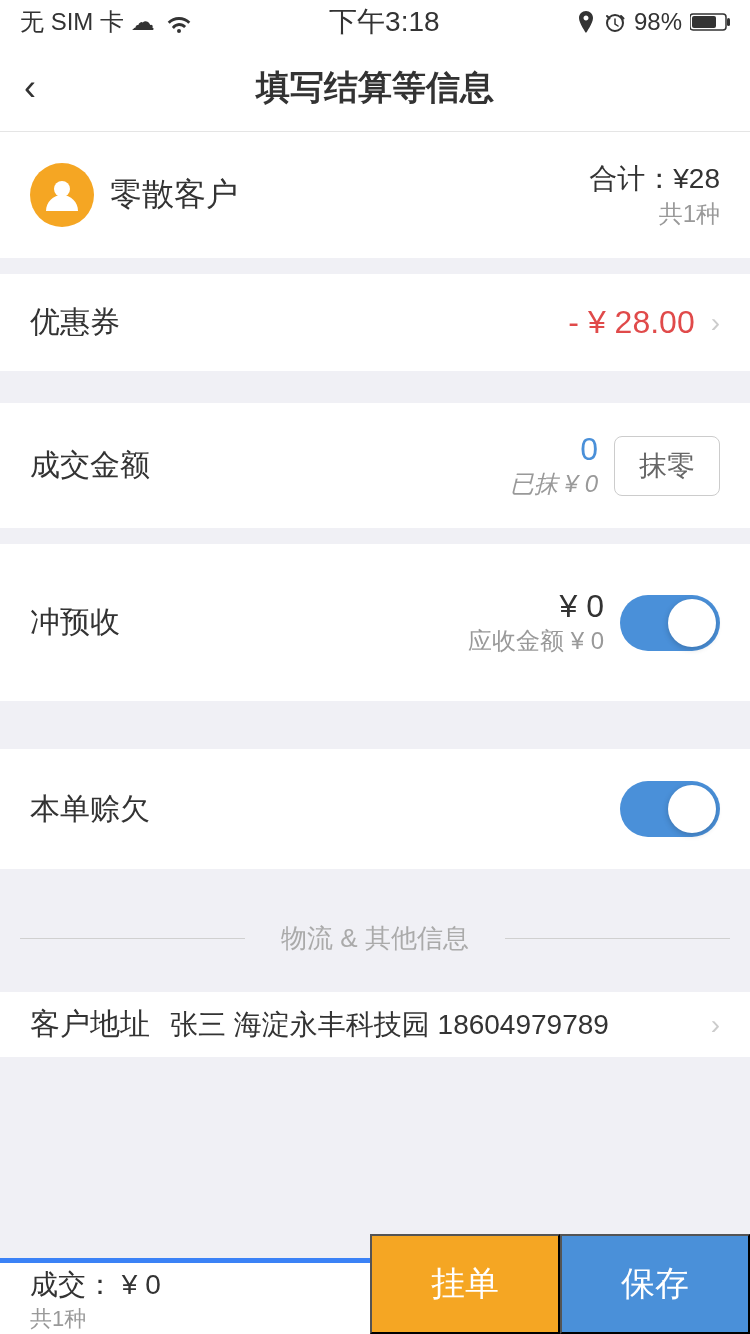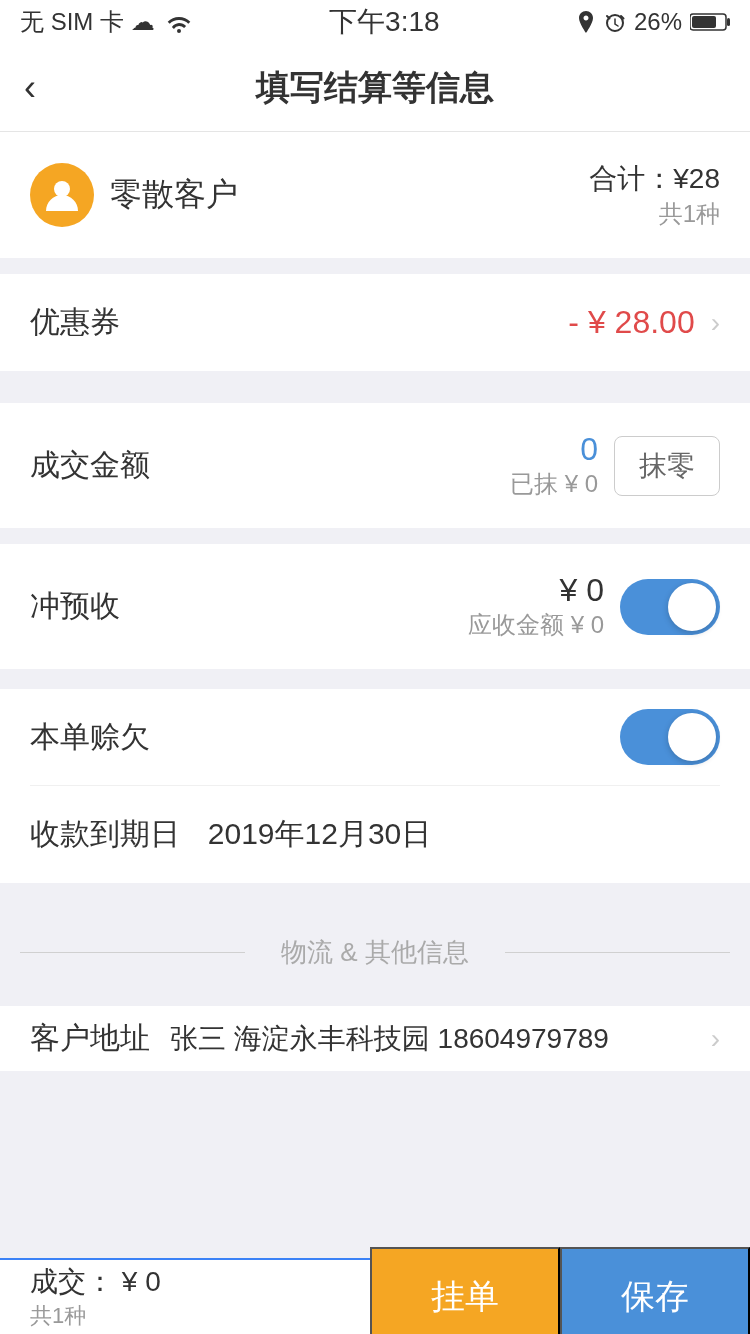--- a/index.html
+++ b/index.html
@@ -172,20 +172,21 @@
       gap: 16px;
     }
     .form-value {
       font-size: 32px;
       color: #4a90d9;
     }
     .form-sub {
       font-size: 24px;
       color: #999;
       text-align: left;
+      font-style: italic;
     }
     .form-value-col {
       text-align: right;
     }
     .round-zero-btn {
       border: 1.5px solid #ccc;
       border-radius: 8px;
       padding: 10px 24px;
       font-size: 28px;
       color: #666;
@@ -209,22 +210,22 @@
       width: 48px;
       height: 48px;
       border-radius: 50%;
       background: #fff;
       box-shadow: 0 2px 6px rgba(0,0,0,0.2);
     }
 
     
     .charge-section {
       background: #fff;
-      margin-bottom: 4px;
-      padding: 0 30px;
+      margin-bottom: 32px;
+      padding: 16px 30px;
     }
     .charge-row {
       display: flex;
       align-items: center;
       justify-content: space-between;
       padding: 28px 0;
     }
     .charge-right {
       display: flex;
       align-items: center;
@@ -245,21 +246,21 @@
     
     .debt-section {
       background: #fff;
       margin-bottom: 16px;
       padding: 0 30px;
     }
     .debt-row {
       display: flex;
       align-items: center;
       justify-content: space-between;
-      padding: 20px 0;
+      padding: 32px 0;
       border-bottom: 1px solid #f0f0f0;
     }
     .debt-row:last-child { border-bottom: none; }
     .debt-label {
       font-size: 30px;
       color: #333;
     }
     .debt-date-row {
       padding: 28px 0;
     }
@@ -322,22 +323,22 @@
 
     
     .bottom-bar {
       position: fixed;
       bottom: 0;
       left: 0;
       width: 750px;
       height: 76px;
       background: #fff;
       display: flex;
-      align-items: center;
-      border-top: 2px solid #3b82f6;
+      align-items: flex-end;
+      border-top: 5px solid #3b82f6;
     }
     .bottom-summary {
       flex: 1;
       padding-left: 30px;
     }
     .bottom-deal {
       font-size: 28px;
       color: #333;
     }
     .bottom-count {
@@ -382,21 +383,21 @@
 
     <svg width="20" height="22" viewBox="0 0 20 22">
       <path d="M10 0C6.1 0 3 3.1 3 7c0 5.2 7 15 7 15s7-9.8 7-15c0-3.9-3.1-7-7-7zm0 9.5c-1.4 0-2.5-1.1-2.5-2.5S8.6 4.5 10 4.5s2.5 1.1 2.5 2.5S11.4 9.5 10 9.5z" fill="#333"></path>
     </svg>
 
     <svg width="22" height="22" viewBox="0 0 22 22">
       <circle cx="11" cy="12" r="8" fill="none" stroke="#333" stroke-width="2"></circle>
       <path d="M11 8v5l3 2" stroke="#333" stroke-width="1.5" stroke-linecap="round" fill="none"></path>
       <path d="M3 5l2.5 2.5M17 5l2.5 2.5" stroke="#333" stroke-width="2" stroke-linecap="round"></path>
     </svg>
-    <span>26%</span>
+    <span>98%</span>
 
     <svg width="40" height="20" viewBox="0 0 40 20">
       <rect x="0" y="2" width="36" height="16" rx="3" fill="none" stroke="#333" stroke-width="1.5"></rect>
       <rect x="37" y="6" width="3" height="8" rx="1.5" fill="#333"></rect>
       <rect x="2" y="4" width="24" height="12" rx="2" fill="#333"></rect>
     </svg>
   </div>
 </div>
 
 <div class="nav-bar">
@@ -465,24 +466,20 @@
 
   <div class="separator-line"></div>
 
   <div class="debt-section">
     <div class="debt-row">
       <span class="debt-label">本单赊欠</span>
       <div class="toggle">
         <div class="toggle-knob"></div>
       </div>
     </div>
-    <div class="debt-date-row">
-      <span class="debt-date-label">收款到期日</span>
-      <span class="debt-date-value">2019年12月30日</span>
-    </div>
   </div>
 
   <div class="separator-line"></div>
 
   <div class="logistics-divider">
     <span>物流 &amp; 其他信息</span>
   </div>
 
   <div class="separator-line"></div>
 

